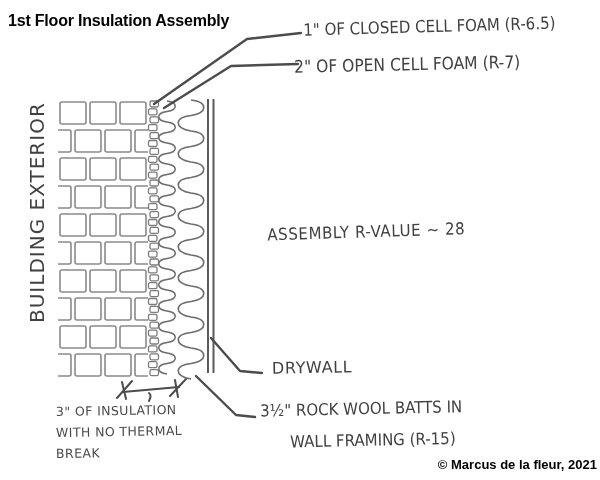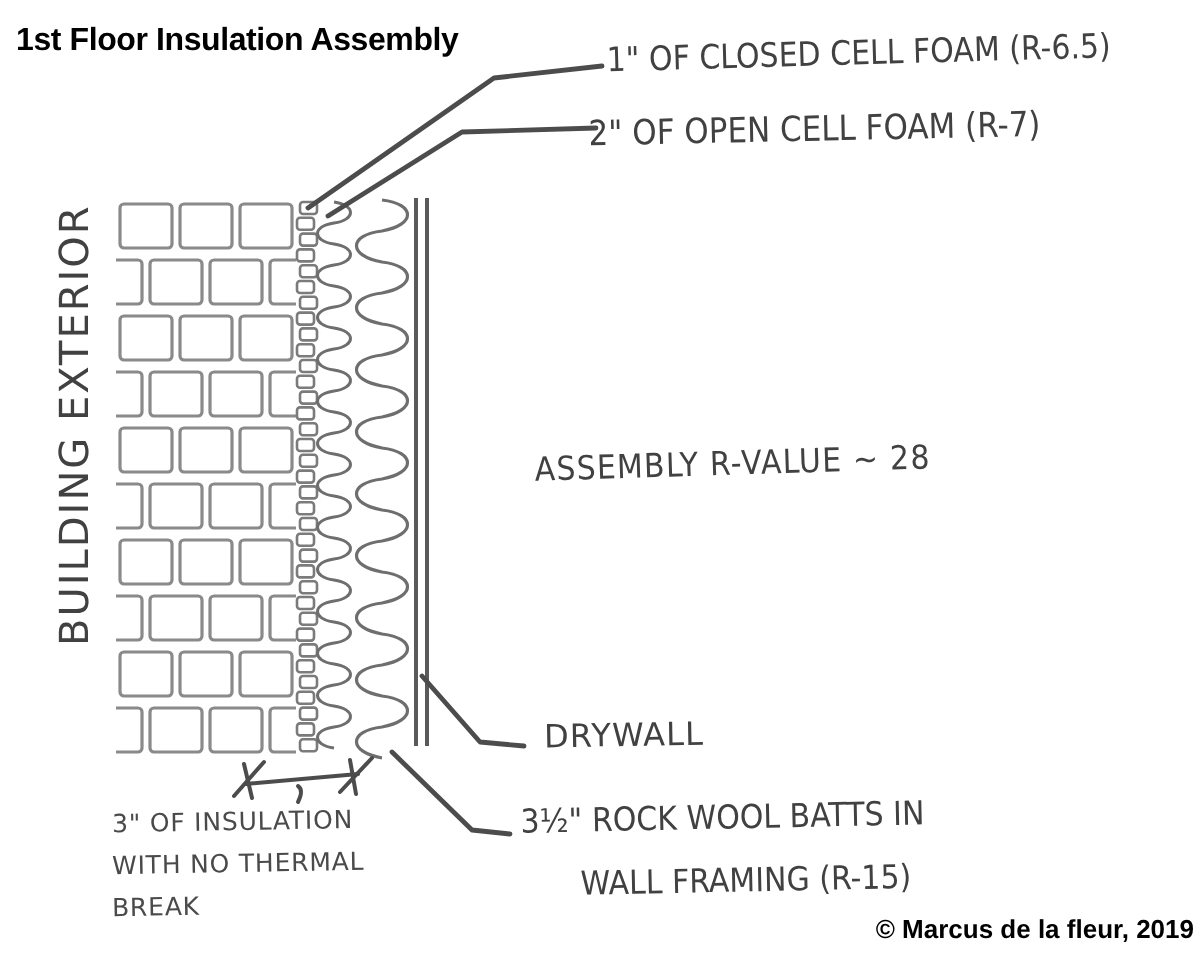--- a/index.html
+++ b/index.html
@@ -138,14 +138,14 @@
   <div class="hw lbl-rockwool1">3½" ROCK WOOL BATTS IN</div>
   <div class="hw lbl-rockwool2">WALL FRAMING (R-15)</div>
   <div class="hw lbl-exterior">BUILDING EXTERIOR</div>
 
   <div class="note">
     <div>3" OF INSULATION</div>
     <div>WITH NO THERMAL</div>
     <div>BREAK</div>
   </div>
 
-  <div class="copyright">© Marcus de la fleur, 2019</div>
+  <div class="copyright">© Marcus de la fleur, 2021</div>
 </div>
 
 </body></html>

